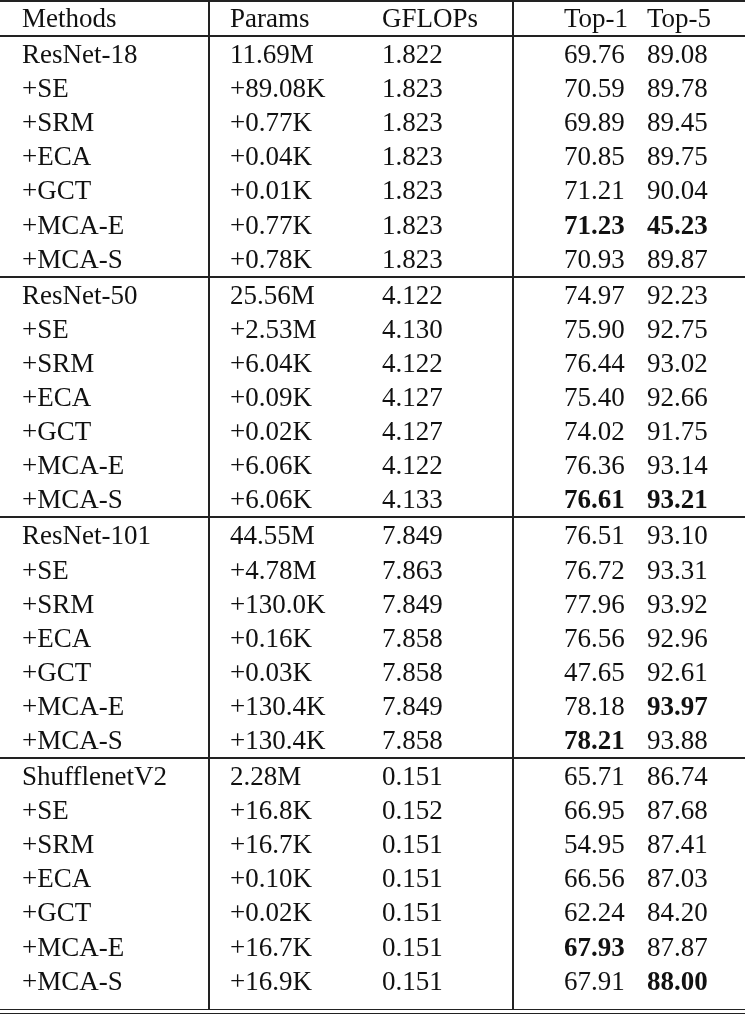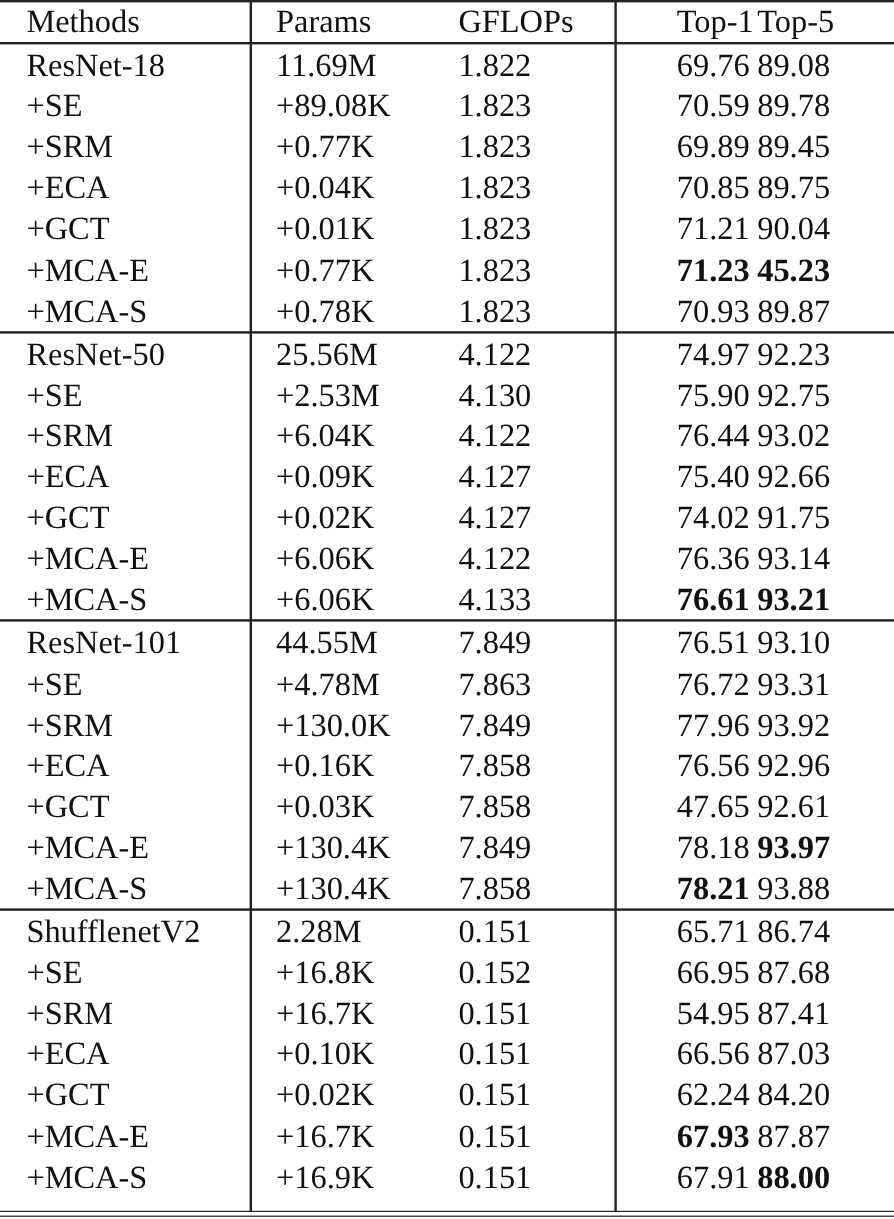--- a/index.html
+++ b/index.html
@@ -5,21 +5,21 @@
     html, body { margin: 0; padding: 0; background: #ffffff; }
     body { width: 745px; height: 1016px; overflow: hidden; position: relative;
            font-family: "Liberation Serif", "DejaVu Serif", serif; color: #111; }
     .tbl { position: absolute; left: 0; top: 0; width: 745px; }
     .row { position: relative; height: 34.1px; font-size: 27px; line-height: 34px; white-space: nowrap; }
     .cell { position: absolute; top: 0; }
     .c0 { left: 22px; }
     .c1 { left: 230px; }
     .c2 { left: 382px; }
     .c3 { left: 564px; }
-    .c4 { left: 631px; }
+    .c4 { left: 647px; }
     .bold { font-weight: bold; }
     .hline { position: absolute; left: 0; width: 745px; background: #222; }
     .vline { position: absolute; top: 0; width: 1.5px; background: #222; height: 1010px; }
     .group-sep { border-top: 2px solid #222; }
   </style>
 </head>
 <body>
 
 <div class="tbl">
   <div class="vline" style="left:208px;"></div>

